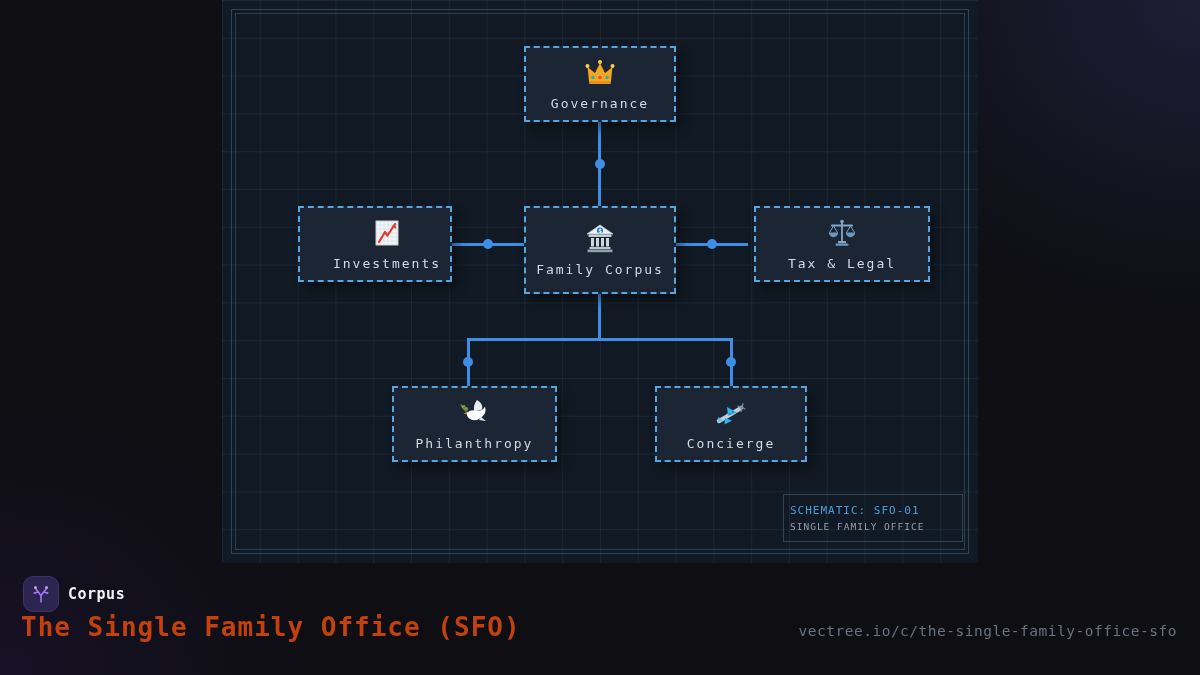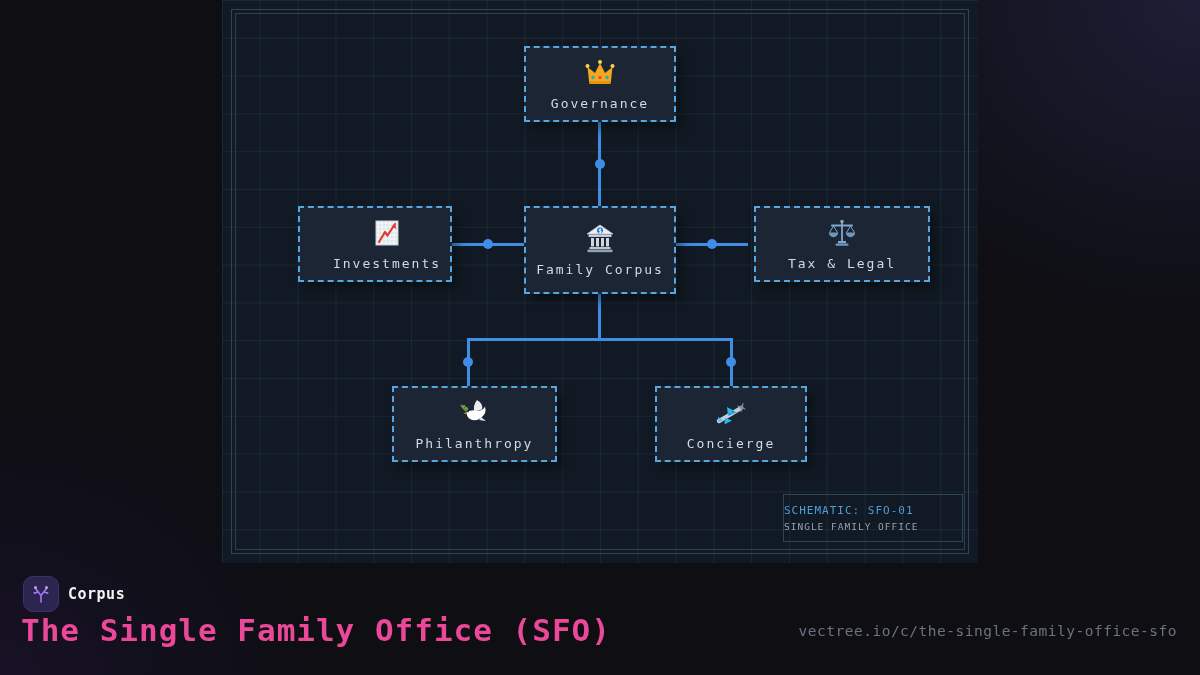--- a/index.html
+++ b/index.html
@@ -46,39 +46,39 @@
   #node-philanthropy { left:170px; top:386px; width:165px; height:76px; }
   #node-concierge    { left:433px; top:386px; width:152px; height:76px; }
 
   
   .edge { position:absolute; background:#3e8ee6; }
   .edge-dot { position:absolute; width:10px; height:10px; border-radius:50%; background:#3e8ee6; }
 
   
   .schematic {
     position:absolute; left:561px; top:494px; width:180px; height:48px;
-    border:1px solid #2e4458; padding:8px 0;
+    border:1px solid #2e4458; padding:8px 6px;
     display:flex; flex-direction:column; justify-content:center; gap:4px;
   }
   .schematic .code { font-size:11px; letter-spacing:1px; color:#4c9ed8; white-space:nowrap; }
   .schematic .sub  { font-size:9.5px; letter-spacing:1px; color:#98a1ab; white-space:nowrap; }
 
   
   .logo {
     position:absolute; left:23px; top:576px; width:36px; height:36px;
     border-radius:10px; background:#2b2550; border:1px solid #3c3468;
     display:flex; align-items:center; justify-content:center; cursor:pointer;
   }
   .brand-name {
     position:absolute; left:68px; top:585px;
     font-size:15px; font-weight:bold; color:#f2f3f5; letter-spacing:.5px;
   }
   .page-title {
     position:absolute; left:21px; top:612px;
-    font-size:31px; font-weight:bold; color:#ec4899; letter-spacing:1px; white-space:nowrap;
+    font-size:26px; font-weight:bold; color:#c2410c; letter-spacing:1px; white-space:nowrap;
   }
   .page-url {
     position:absolute; right:23px; top:623px;
     font-size:14.5px; color:#6b7280; letter-spacing:.5px; white-space:nowrap;
   }
 </style>
 </head>
 <body>
 
 <div class="panel">

